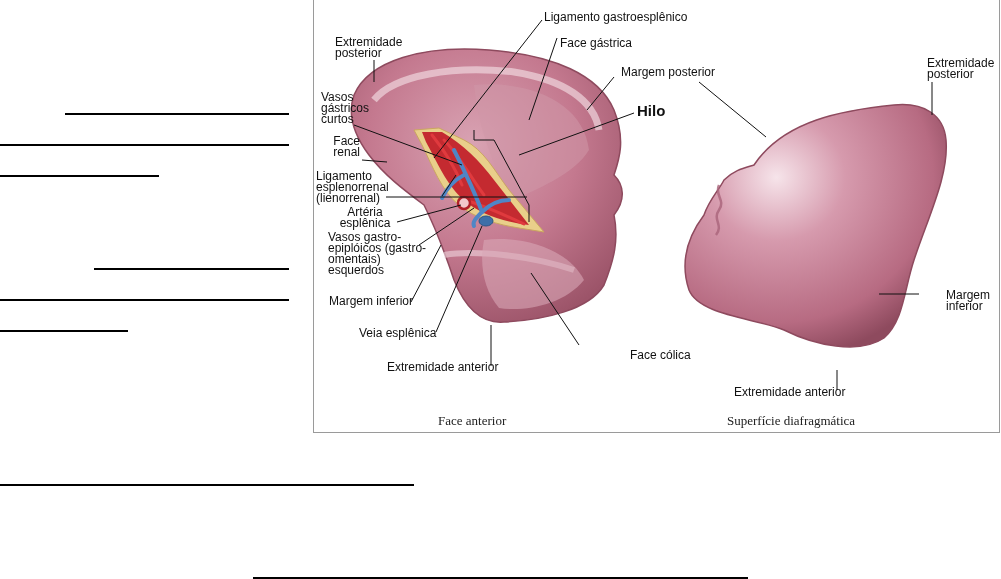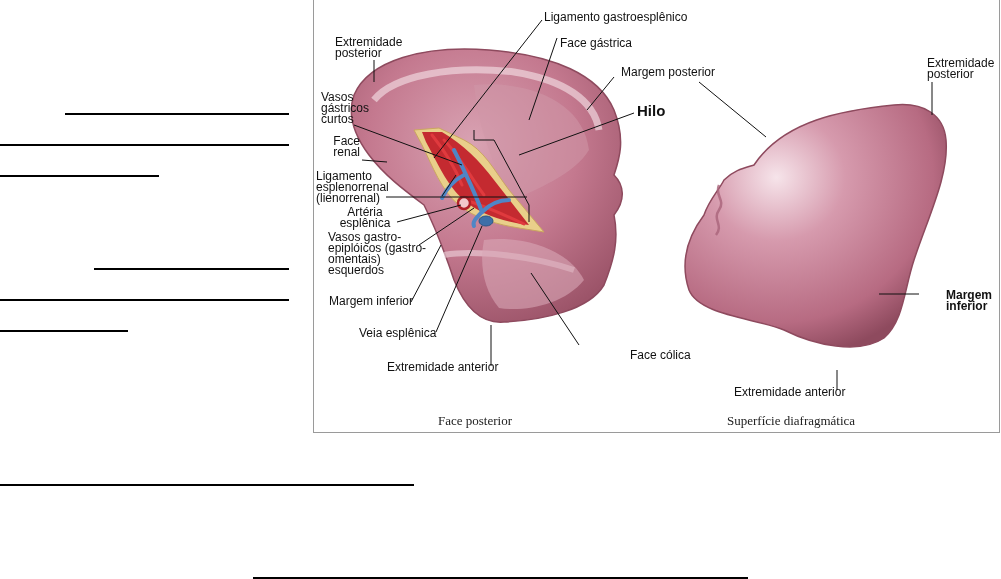--- a/index.html
+++ b/index.html
@@ -139,21 +139,21 @@
   <div class="lbl center" style="left:24px; top:207px; width:54px;">Artéria
 esplênica</div>
   <div class="lbl" style="left:14px; top:232px;">Vasos gastro-
 epiplóicos (gastro-
 omentais)
 esquerdos</div>
   <div class="lbl" style="left:15px; top:296px;">Margem inferior</div>
   <div class="lbl" style="left:45px; top:328px;">Veia esplênica</div>
   <div class="lbl" style="left:73px; top:362px;">Extremidade anterior</div>
   <div class="lbl" style="left:268px; top:350px;padding-left:48px;">Face cólica</div>
-  <div class="caption" style="left:124px; top:413px;">Face posterior</div>
+  <div class="caption" style="left:124px; top:413px;">Face anterior</div>
 
   <div class="lbl" style="left:613px; top:58px;">Extremidade
 posterior</div>
-  <div class="lbl" style="left:632px; top:290px;font-weight:bold;">Margem
+  <div class="lbl" style="left:632px; top:290px;">Margem
 inferior</div>
   <div class="lbl" style="left:420px; top:387px;">Extremidade anterior</div>
   <div class="caption" style="left:413px; top:413px;">Superfície diafragmática</div>
 </div>
 
 </body></html>

